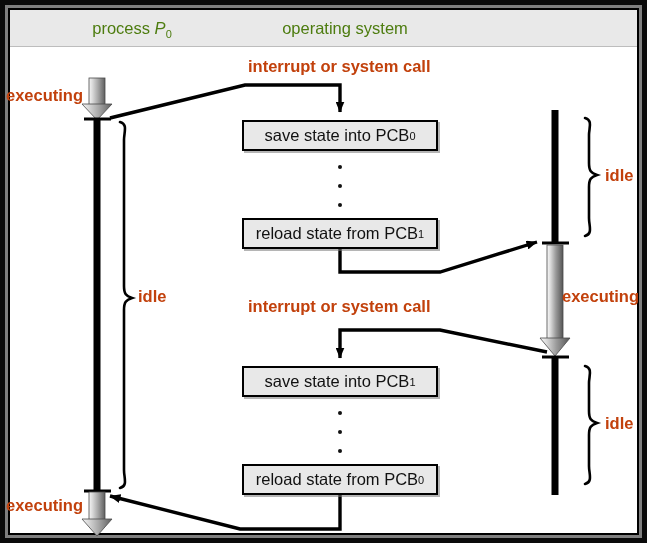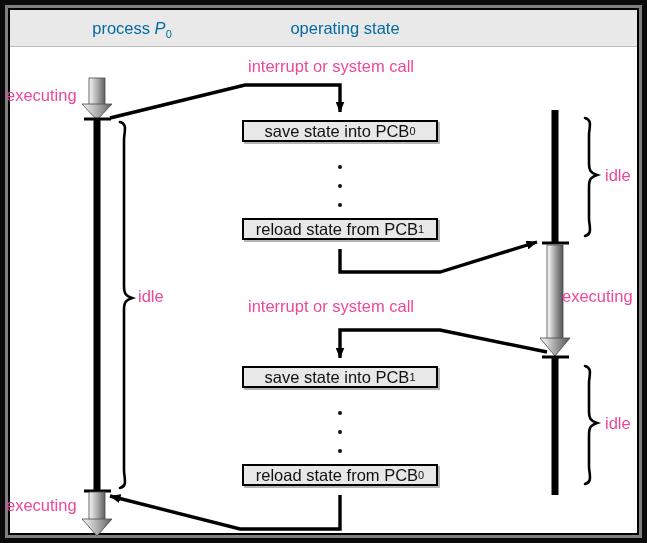--- a/index.html
+++ b/index.html
@@ -38,21 +38,21 @@
     width:627px; height:36px;
     background:#e9e9e9;
     border-bottom:1px solid #bdbdbd;
   }
   .hdr{
     position:absolute;
     top:10px;
     height:36px;
     line-height:36px;
     font-size:16.5px;
-    color:#0369a1;
+    color:#4d7c0f;
     text-align:center;
     white-space:nowrap;
   }
   #hdr-p0{ left:22px;  width:220px; }
   #hdr-os{ left:205px; width:280px; }
   #hdr-p1{ left:450px; width:185px; }
   .hdr i{font-style:italic;}
   .sub{font-size:11px; vertical-align:-0.32em; font-style:normal;}
 
   
@@ -71,33 +71,34 @@
     box-shadow:2px 2px 0 rgba(120,120,120,0.55);
     font-size:16.5px;
     color:#111;
     text-align:center;
     white-space:nowrap;
     display:flex;
     align-items:center;
     justify-content:center;
     left:242px;
     width:196px;
-    height:22px;
+    height:31px;
   }
   #box-save0  { top:120px; }
   #box-reload1{ top:218px; }
   #box-save1  { top:366px; }
   #box-reload0{ top:464px; }
 
   
   .lbl{
     position:absolute;
     font-size:16.5px;
-    color:#ec4899;
+    color:#c2410c;
     white-space:nowrap;
+    font-weight:bold;
   }
   #lbl-int1{ left:248px; top:57px; }
   #lbl-int2{ left:248px; top:297px; }
   #lbl-exec-top   { left:6px;  top:86px; }
   #lbl-exec-bottom{ left:6px;  top:496px; }
   #lbl-exec-right { left:562px; top:287px; }
   #lbl-idle-left  { left:138px; top:287px; }
   #lbl-idle-r1    { left:605px; top:166px; }
   #lbl-idle-r2    { left:605px; top:414px; }
 
@@ -127,21 +128,21 @@
 
   <div id="outer-frame"></div>
   <div id="inner-frame"></div>
 
   <div id="header-band"></div>
 
   <div class="hdr" id="hdr-p0">
     <span>process </span><i>P</i><span class="sub">0</span>
   </div>
 
-  <div class="hdr" id="hdr-os">operating state</div>
+  <div class="hdr" id="hdr-os">operating system</div>
 
 
   <svg id="draw" viewBox="0 0 647 543" xmlns="http://www.w3.org/2000/svg">
     <defs>
       <linearGradient id="gradArrow" x1="0" y1="0" x2="1" y2="0">
         <stop offset="0%" stop-color="#f5f5f5"></stop>
         <stop offset="22%" stop-color="#d9d9d9"></stop>
         <stop offset="55%" stop-color="#a8a8a8"></stop>
         <stop offset="100%" stop-color="#5f5f5f"></stop>
       </linearGradient>

